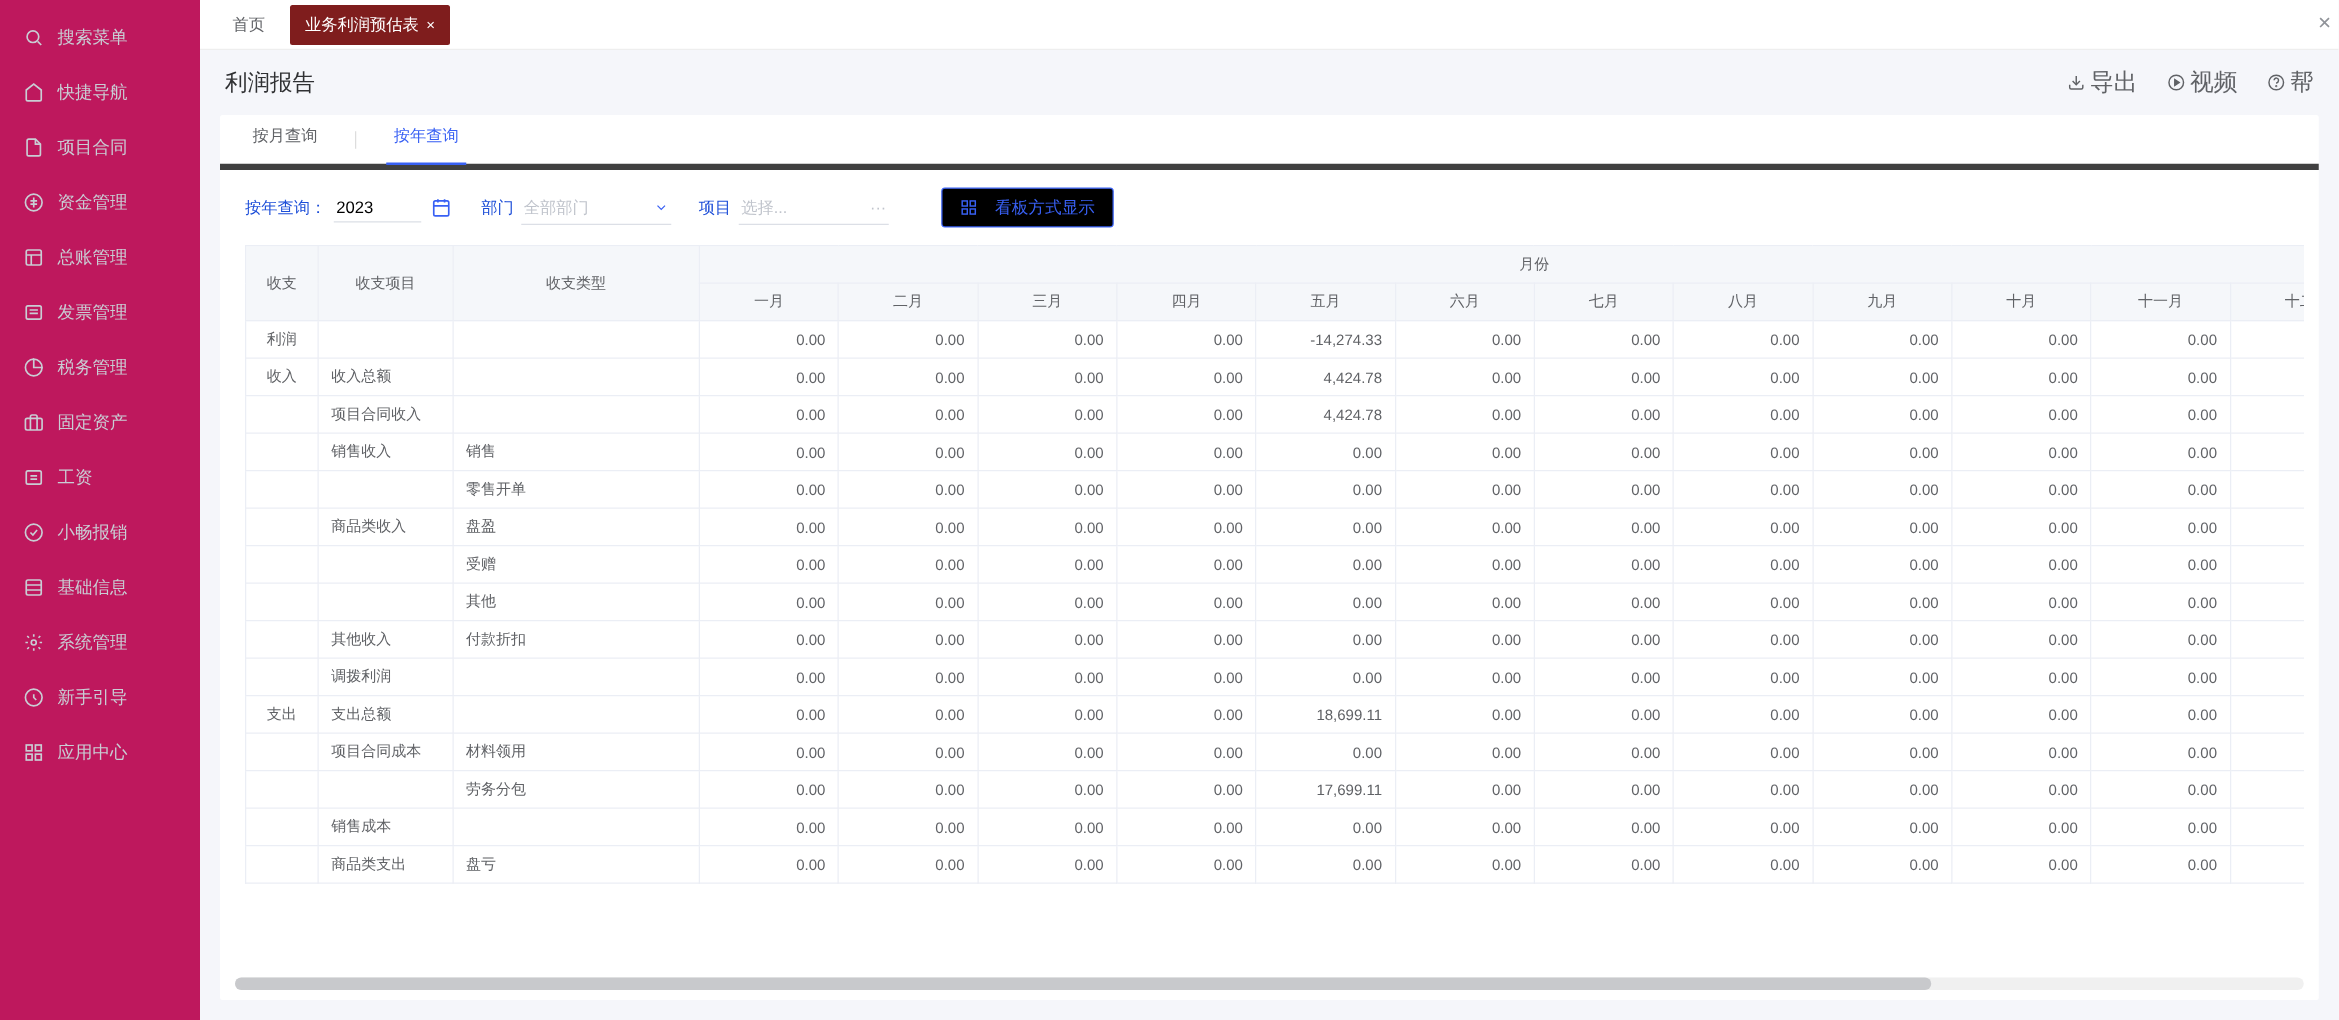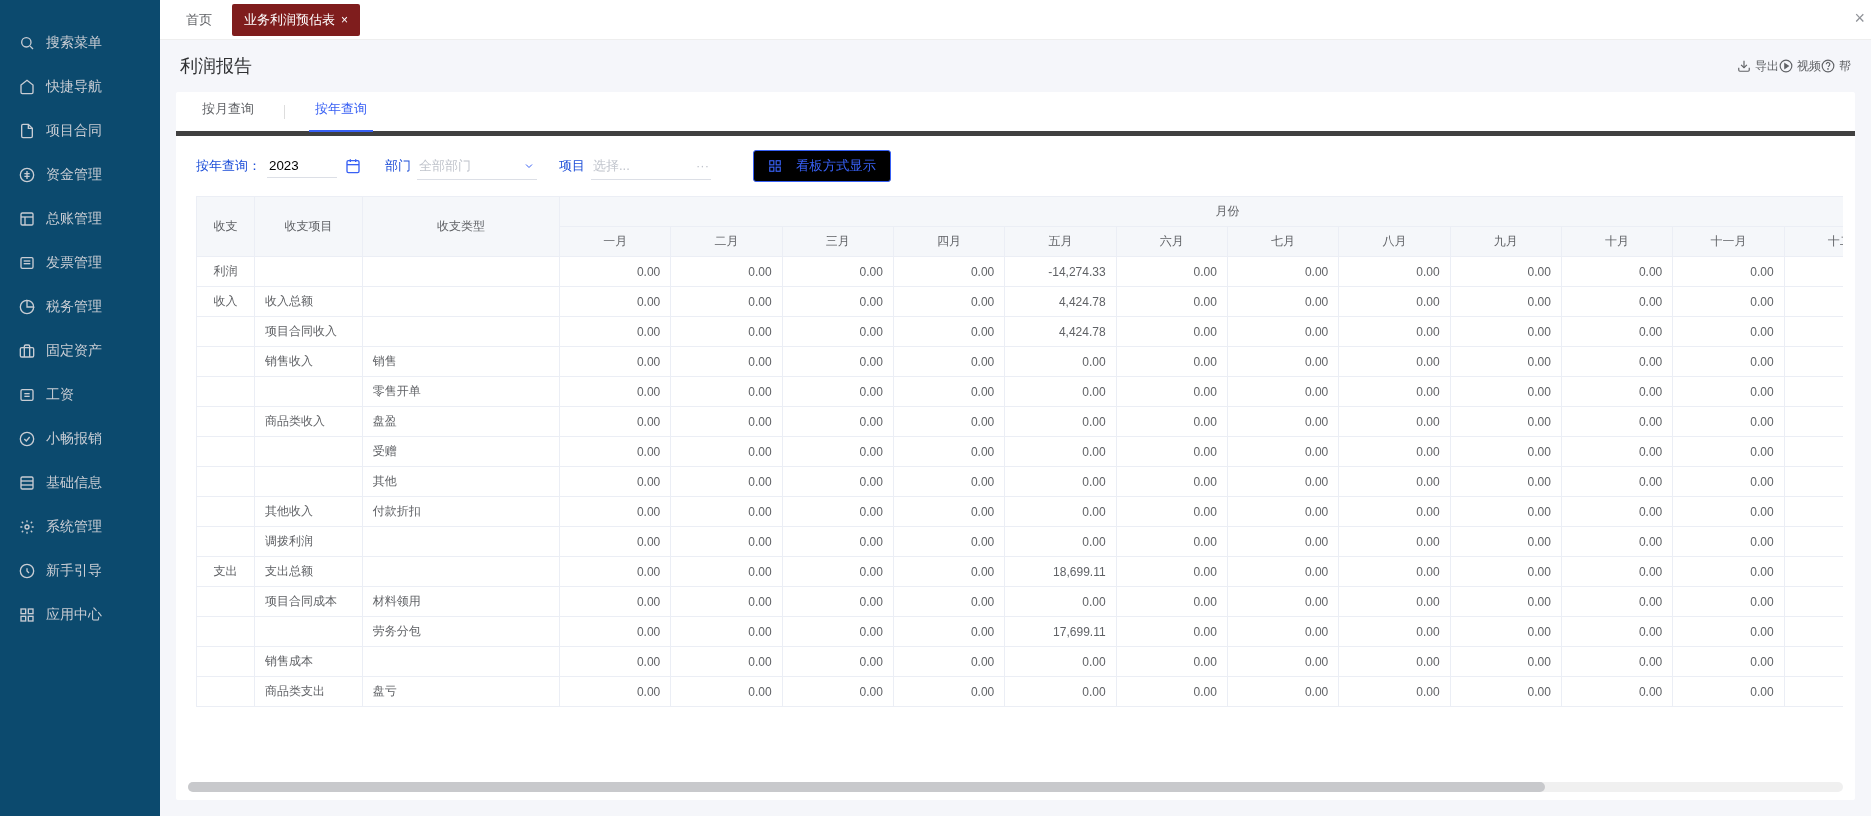--- a/index.html
+++ b/index.html
@@ -1,30 +1,30 @@
 <!DOCTYPE html>
 <html><head>
 <meta charset="utf-8">
 <style>
 * { margin:0; padding:0; box-sizing:border-box; }
 body { font-family:"Microsoft YaHei","PingFang SC",sans-serif; font-size:13px; color:#333; background:#f5f6fa; overflow:hidden; }
 .app { display:flex; height:816px; width:1871px; }
-.sidebar { width:160px; background:#0c4a6e; color:#a6adb4; flex-shrink:0; padding-top:21px; }
+.sidebar { width:160px; background:#be185d; color:#a6adb4; flex-shrink:0; padding-top:8px; }
 .side-item { display:flex; align-items:center; height:44px; padding:0 18px; cursor:pointer; font-size:14px; color:#c9cdd4; }
 .side-item.active { background:#3860f4; color:#fff; }
 .side-icon { width:18px; height:18px; margin-right:10px; display:inline-flex; align-items:center; justify-content:center; }
 .main { flex:1; display:flex; flex-direction:column; background:#f5f6fa; min-width:0; }
 .tabs-bar { height:40px; background:#fff; display:flex; align-items:center; padding-left:12px; position:relative; border-bottom:1px solid #eee; }
 .tab-home { padding:0 14px; height:40px; line-height:40px; color:#606266; cursor:pointer; }
 .tab-item { padding:0 12px; height:32px; line-height:32px; background:#7f1d1d; color:#fff; border-radius:2px; display:flex; align-items:center; cursor:pointer; margin-left:6px; }
 .tab-item .close { margin-left:6px; font-size:12px; }
 .tabs-close-all { position:absolute; right:6px; top:8px; font-size:18px; color:#909399; cursor:pointer; }
 .page-head { height:52px; display:flex; align-items:center; padding:0 20px; background:#f5f6fa; }
 .page-title { font-size:18px; color:#303133; font-weight:500; }
-.page-actions { margin-left:auto; display:flex; gap:0; color:#606266; font-size:12px; }
+.page-actions { margin-left:auto; display:flex; gap:24px; color:#606266; font-size:19px; }
 .page-action { display:flex; align-items:center; gap:4px; cursor:pointer; }
 .content-card { background:#fff; margin:0 16px 16px 16px; border-radius:2px; display:flex; flex-direction:column; flex:1; min-height:0; }
 .qtabs { display:flex; align-items:flex-end; height:44px; padding:0 20px; border-bottom:5px solid #404040; }
 .qtab { padding:0 6px; margin-right:24px; height:44px; line-height:44px; cursor:pointer; color:#606266; position:relative; }
 .qtab.active { color:#3860f4; }
 .qtab.active::after { content:""; position:absolute; left:0; right:0; bottom:-1px; height:2px; background:#3860f4; }
 .qtab-sep { width:1px; height:14px; background:#ddd; margin-right:24px; align-self:center; }
 .filters { display:flex; align-items:center; gap:22px; padding:14px 20px; flex-wrap:wrap; }
 .filter-group { display:flex; align-items:center; gap:6px; }
 .filter-label { color:#1d4ed8; }

